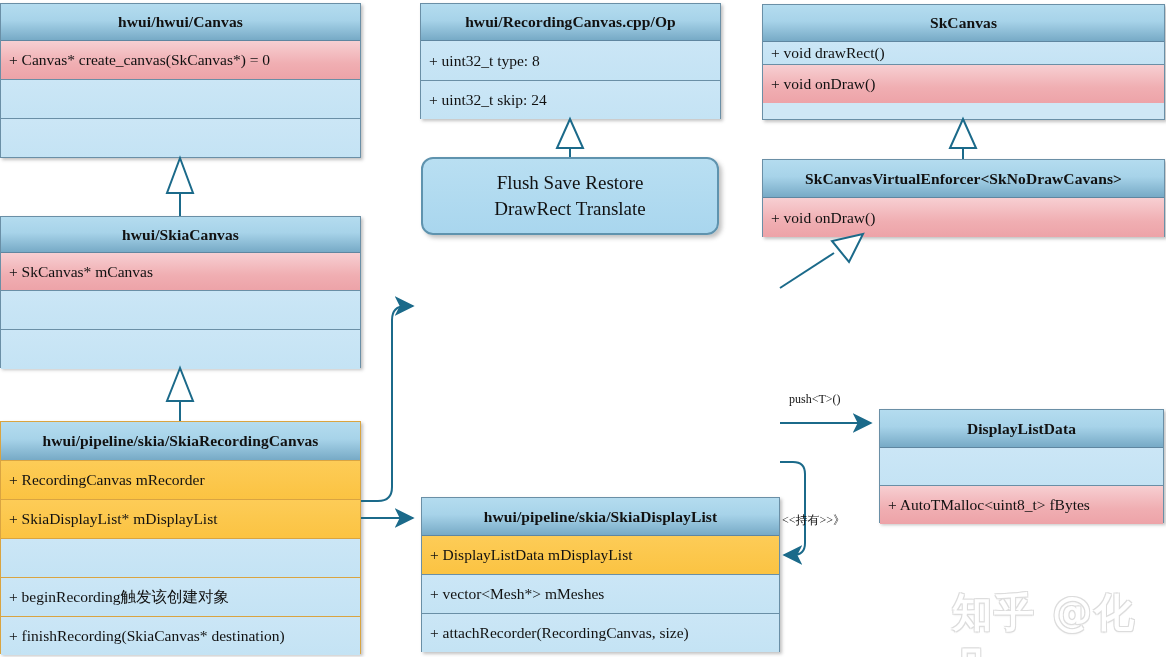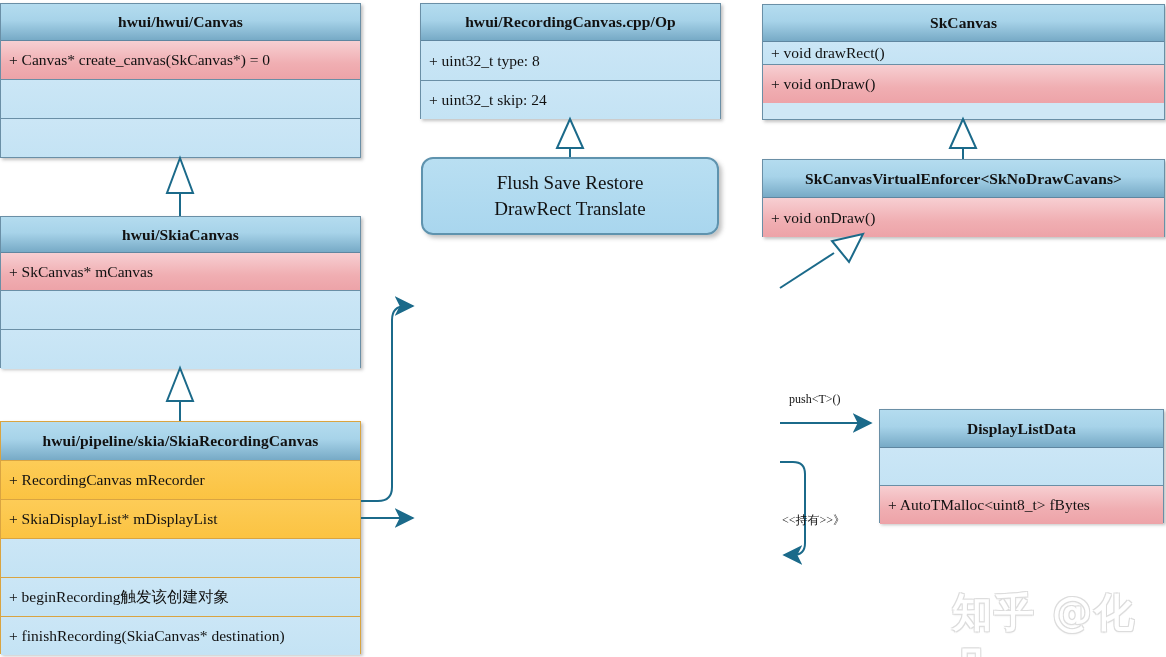--- a/index.html
+++ b/index.html
@@ -151,20 +151,26 @@
     <div class="row blue" style="height:23px;">+ void drawRect()</div>
     <div class="row red" style="height:38px;">+ void onDraw()</div>
   </div>
 
   <div class="umlbox" style="left:762px;top:159px;width:403px;height:78px;">
     <div class="row header" style="height:38px;">SkCanvasVirtualEnforcer&lt;SkNoDrawCavans&gt;</div>
     <div class="row red" style="height:39px;">+ void onDraw()</div>
   </div>
 
 
+  <div class="umlbox" style="left:421px;top:497px;width:359px;height:155px;">
+    <div class="row header" style="height:38px;">hwui/pipeline/skia/SkiaDisplayList</div>
+    <div class="row amber" style="height:39px;">+ DisplayListData mDisplayList</div>
+    <div class="row blue" style="height:39px;">+ vector&lt;Mesh*&gt; mMeshes</div>
+    <div class="row blue" style="height:38px;">+ attachRecorder(RecordingCanvas, size)</div>
+  </div>
 
   <div class="umlbox" style="left:879px;top:365px;width:285px;height:114px;margin-top:44px;">
     <div class="row header" style="height:38px;">DisplayListData</div>
     <div class="row blue empty" style="height:38px;"></div>
     <div class="row red" style="height:38px;">+ AutoTMalloc&lt;uint8_t&gt; fBytes</div>
   </div>
 
   <svg id="wires" viewBox="0 0 1166 657" xmlns="http://www.w3.org/2000/svg">
     <defs>
       <marker id="solidArrow" viewBox="0 0 12 12" refX="11" refY="6" markerWidth="10" markerHeight="10" orient="auto-start-reverse">

